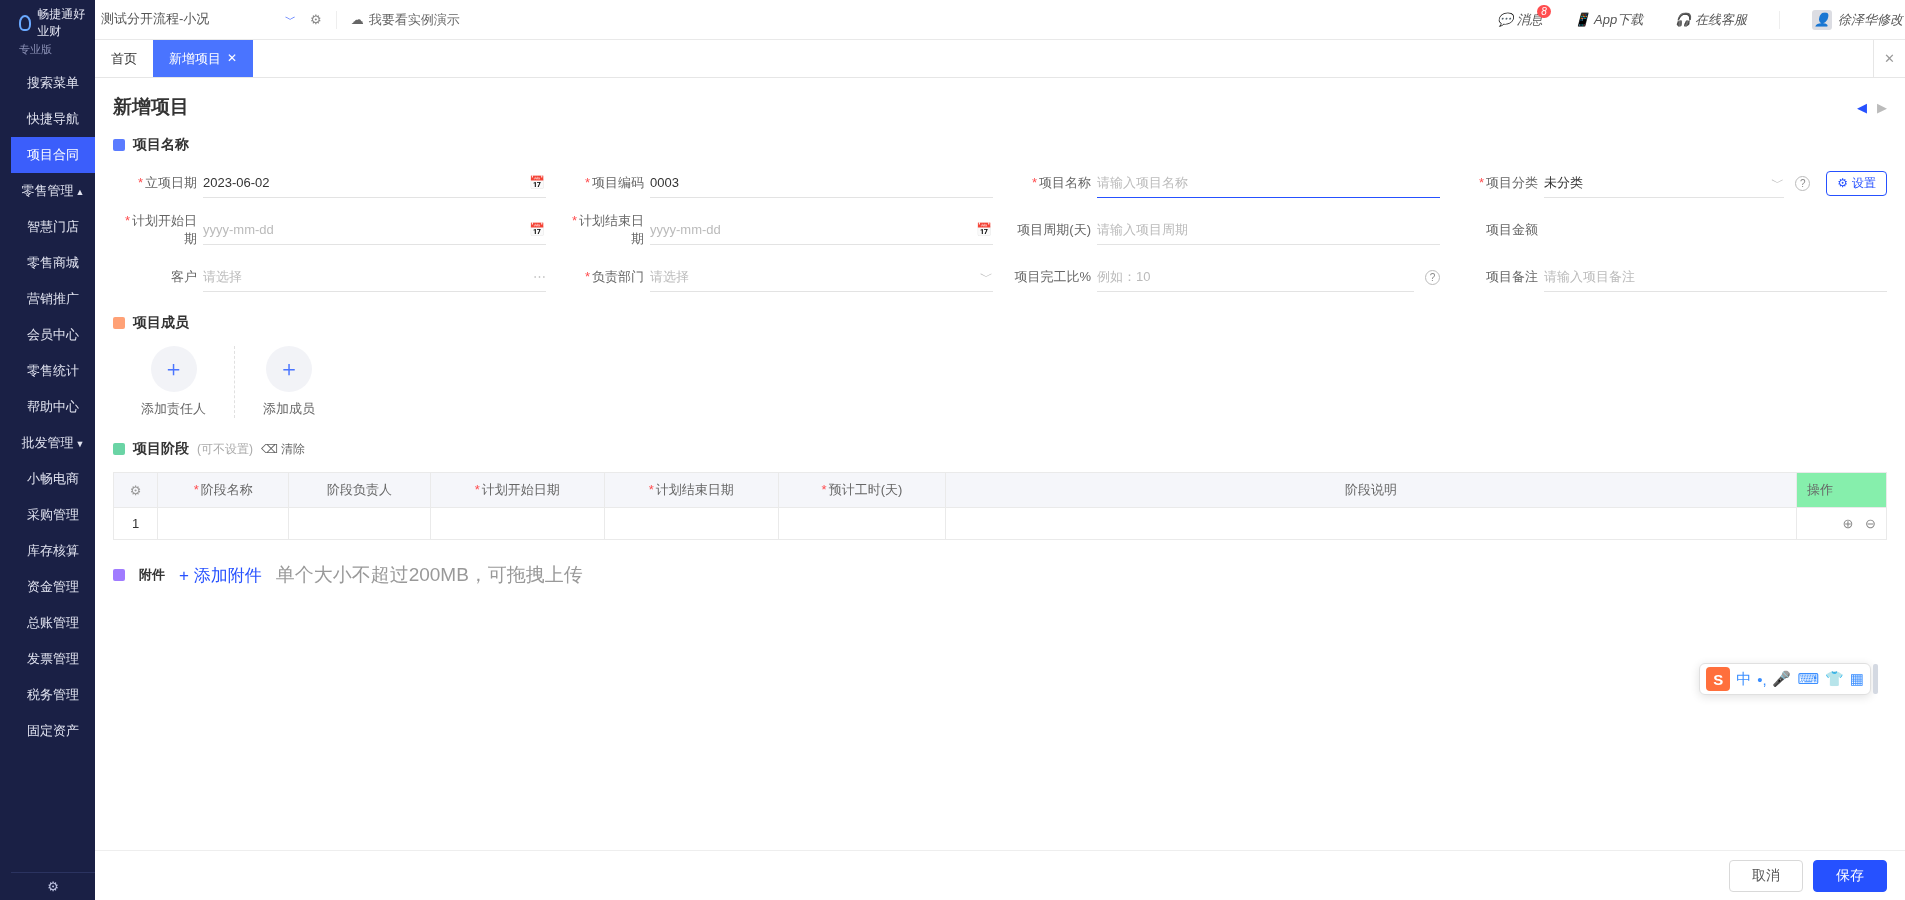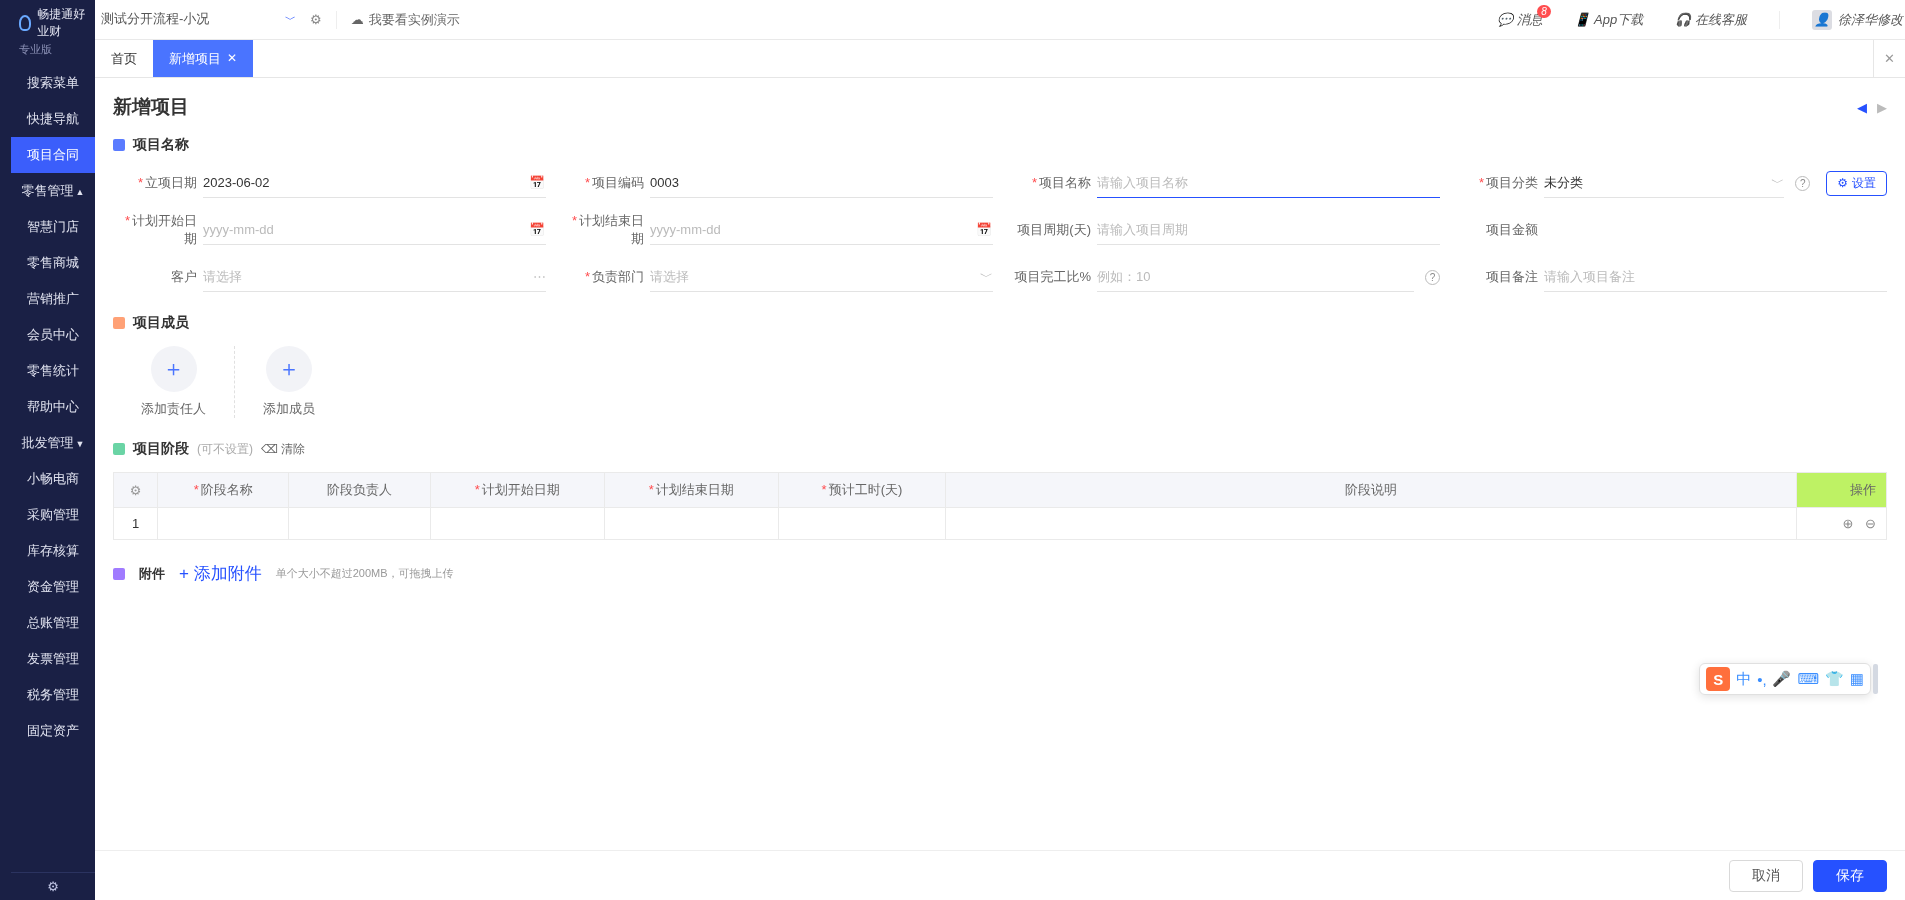--- a/index.html
+++ b/index.html
@@ -68,29 +68,29 @@
 
   .members { display: flex; align-items: center; }
   .member-add { display: flex; flex-direction: column; align-items: center; gap: 8px; padding: 0 28px; }
   .member-add:first-child { border-right: 1px dashed #e0e0e0; }
   .add-circle { width: 46px; height: 46px; border-radius: 50%; background: #f2f3f7; display: flex; align-items: center; justify-content: center; color: #4a74ff; font-size: 22px; cursor: pointer; }
   .member-add .txt { font-size: 13px; color: #666; }
 
   .stage-table { width: 100%; border-collapse: collapse; font-size: 13px; }
   .stage-table th, .stage-table td { border: 1px solid #eaeaea; padding: 8px 10px; background: #f5f6fa; font-weight: 400; color: #666; }
   .stage-table td { background: #fff; color: #333; }
-  .stage-table th.op { background: #bef264; width: 90px; text-align: right; }
+  .stage-table th.op { background: #86efac; width: 90px; text-align: left; }
   .stage-table th .req-star { color: #ff4d4f; margin-right: 2px; }
   .stage-table .gear-cell { width: 36px; text-align: center; color: #999; }
   .stage-table .row-num { text-align: center; width: 44px; }
   .stage-table .op-cell { text-align: right; color: #888; }
 
   .attach-row { display: flex; align-items: center; gap: 14px; }
   .add-attach { color: #2651ff; font-size: 17px; cursor: pointer; }
-  .attach-hint { color: #999; font-size: 11px; }
+  .attach-hint { color: #999; font-size: 19px; }
 
   .footer { height: 50px; border-top: 1px solid #eee; display: flex; align-items: center; justify-content: flex-end; gap: 10px; padding: 0 18px; }
   .btn { height: 32px; padding: 0 22px; border-radius: 4px; font-size: 14px; cursor: pointer; }
   .btn.cancel { background: #fff; border: 1px solid #d9d9d9; color: #555; }
   .btn.save { background: #2651ff; border: 1px solid #2651ff; color: #fff; }
 
   
   .ime { position: fixed; right: 34px; bottom: 205px; background: #fff; border: 1px solid #e0e0e0; border-radius: 6px; box-shadow: 0 2px 10px rgba(0,0,0,.12); display: flex; align-items: center; padding: 3px 6px; gap: 6px; }
   .ime .s-badge { width: 24px; height: 24px; background: #ff6f3c; color: #fff; font-weight: 700; border-radius: 4px; display: flex; align-items: center; justify-content: center; font-size: 15px; }
   .ime .k { color: #3a8eff; font-size: 15px; }

